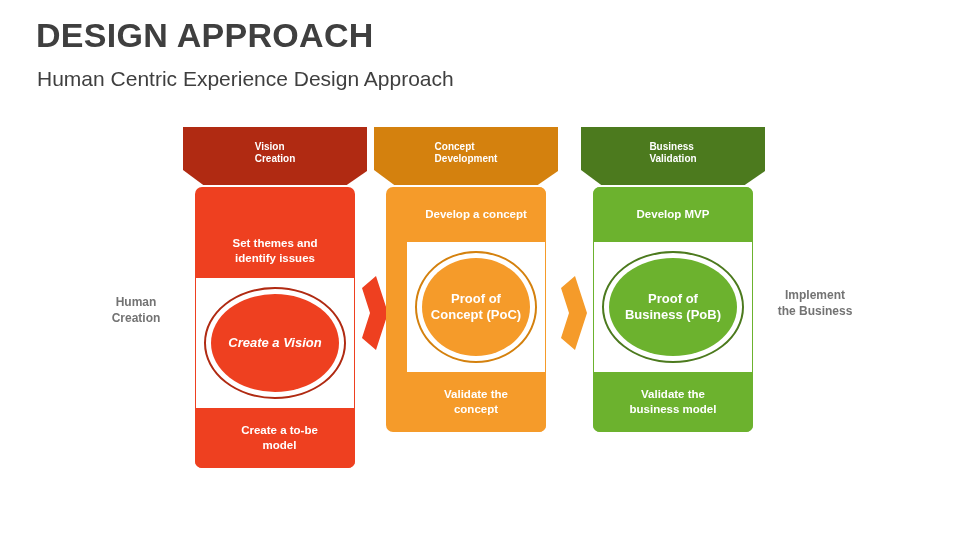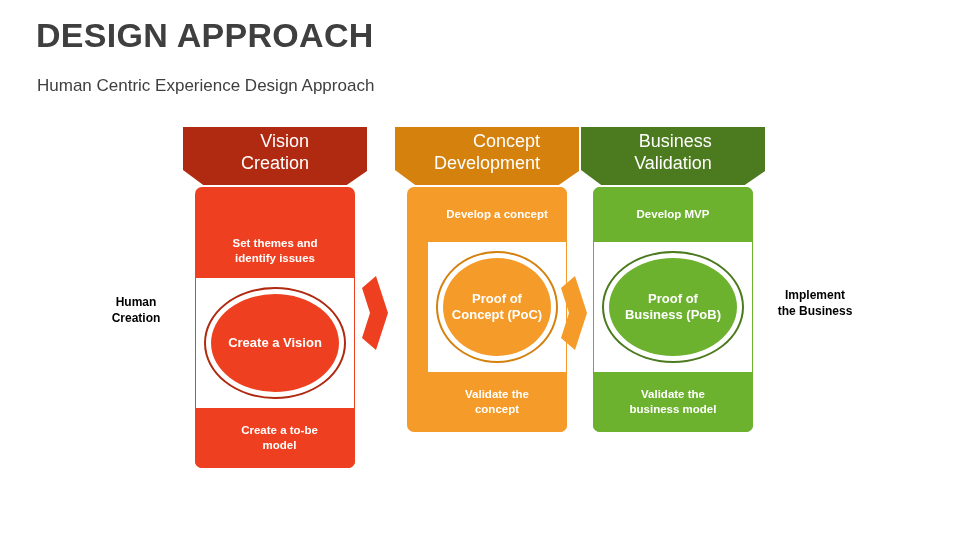--- a/index.html
+++ b/index.html
@@ -21,22 +21,22 @@
     left: 36px;
     top: 16px;
     font-size: 34px;
     font-weight: bold;
     color: #3f3f3f;
     letter-spacing: 0.3px;
   }
   #page-subtitle {
     position: absolute;
     left: 37px;
-    top: 76px;
-    font-size: 17px;
+    top: 67px;
+    font-size: 21px;
     font-weight: normal;
     color: #3f3f3f;
   }
 
   
   #diagram {
     position: absolute;
     left: 0;
     top: 0;
     width: 960px;
@@ -57,24 +57,24 @@
     margin-left: -12px;
     height: 58px;
     display: flex;
     align-items: center;
     justify-content: center;
     clip-path: polygon(0 0, 100% 0, 100% 76%, 89% 100%, 11% 100%, 0 74%);
     box-sizing: border-box;
   }
   .col-banner-text {
     color: #ffffff;
-    font-size: 18px;
-    font-weight: normal;
+    font-size: 10px;
+    font-weight: bold;
     line-height: 1.22;
-    text-align: right;
+    text-align: left;
     white-space: pre-line;
     padding-bottom: 6px;
   }
 
   
   .col-card {
     position: relative;
     width: 160px;
     margin-top: 2px;
     border-radius: 7px;
@@ -151,21 +151,21 @@
     display: block;
     width: 100%;
     height: 100%;
   }
 
   
   .side-caption {
     position: absolute;
     font-size: 12px;
     font-weight: bold;
-    color: #000000;
+    color: #737373;
     line-height: 1.32;
     white-space: pre-line;
   }
   #caption-left {
     left: 95px;
     top: 295px;
     width: 82px;
     text-align: center;
   }
   #caption-right {
@@ -185,39 +185,39 @@
 <div id="diagram">
 
   <div class="column" id="stage-1" style="left:195px;">
     <div class="col-banner" id="banner-1" style="background: rgb(176, 42, 18);">
       <div class="col-banner-text">Vision
 Creation</div>
     </div>
     <div class="col-card" id="card-1" style="background: rgb(238, 64, 32);">
       <div class="band band-top" id="band-top-1" style="background: rgb(238, 64, 32); margin-top: 36px;">Set themes and
 identify issues</div>
-      <div class="band-mid" id="band-mid-1" style="border-left: 1.5px solid rgb(238, 64, 32); border-right: 1.5px solid rgb(238, 64, 32);">
+      <div class="band-mid" id="band-mid-1" style="border-left: 1.5px solid rgb(238, 64, 32); border-right: 1.5px solid rgb(238, 64, 32); font-style: italic;">
         <div class="ellipse-outer" id="ellipse-outer-1" style="border-color: rgb(176, 42, 18);">
           <div class="ellipse-inner" id="ellipse-inner-1" style="background: rgb(238, 64, 32);">
             <div class="ellipse-label">Create a Vision</div>
           </div>
         </div>
       </div>
       <div class="band band-bottom" id="band-bottom-1" style="background: rgb(238, 64, 32); padding-left: 9px;">Create a to-be
 model</div>
     </div>
   </div>
 
   <div class="arrow" id="arrow-1" style="left:362px;">
     <svg viewBox="0 0 26 74" preserveAspectRatio="none">
       <polygon id="arrow-poly-1" points="0,12 14,0 26,37 14,74 0,62 8,37" fill="#ee4020"></polygon>
     </svg>
   </div>
 
-  <div class="column" id="stage-2" style="left:407px;">
+  <div class="column" id="stage-2" style="left:386px;">
     <div class="col-banner" id="banner-2" style="background: rgb(212, 129, 14);">
       <div class="col-banner-text">Concept
 Development</div>
     </div>
     <div class="col-card" id="card-2" style="background: rgb(245, 155, 42); padding-left: 20px;">
       <div class="band band-top" id="band-top-2" style="background: rgb(245, 155, 42);">Develop a concept</div>
       <div class="band-mid" id="band-mid-2" style="border-left: 1.5px solid rgb(245, 155, 42); border-right: 1.5px solid rgb(245, 155, 42);">
         <div class="ellipse-outer" id="ellipse-outer-2" style="border-color: rgb(212, 129, 14);">
           <div class="ellipse-inner" id="ellipse-inner-2" style="background: rgb(245, 155, 42);">
             <div class="ellipse-label">Proof of

